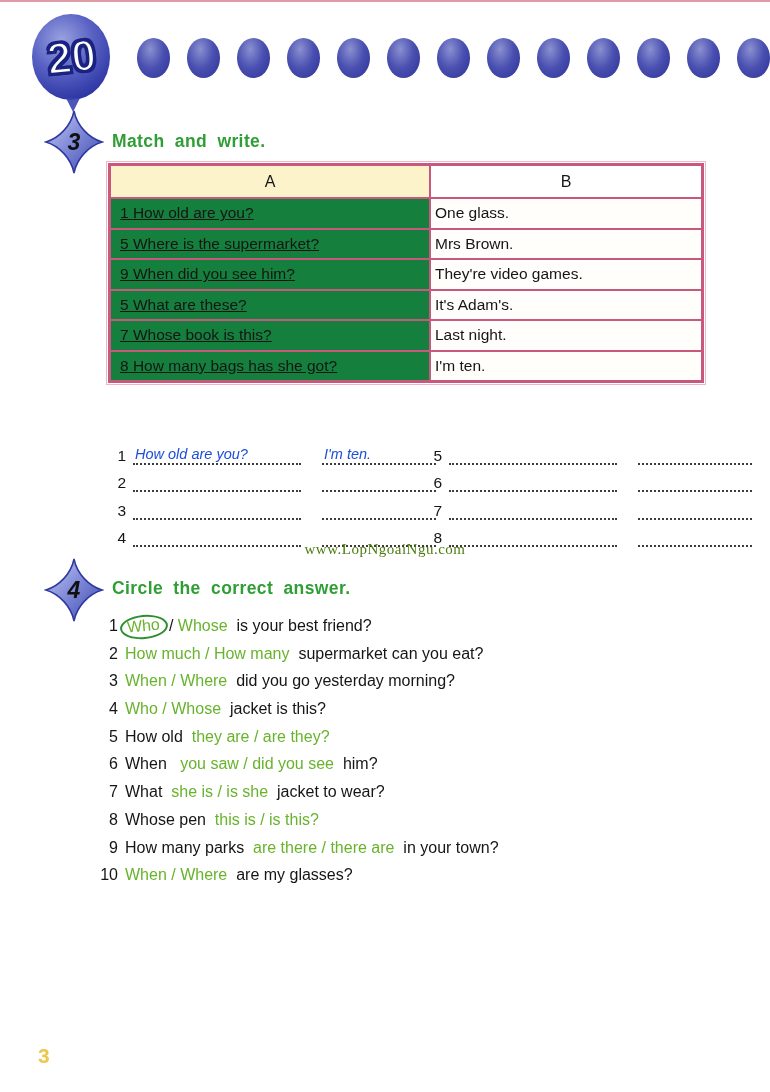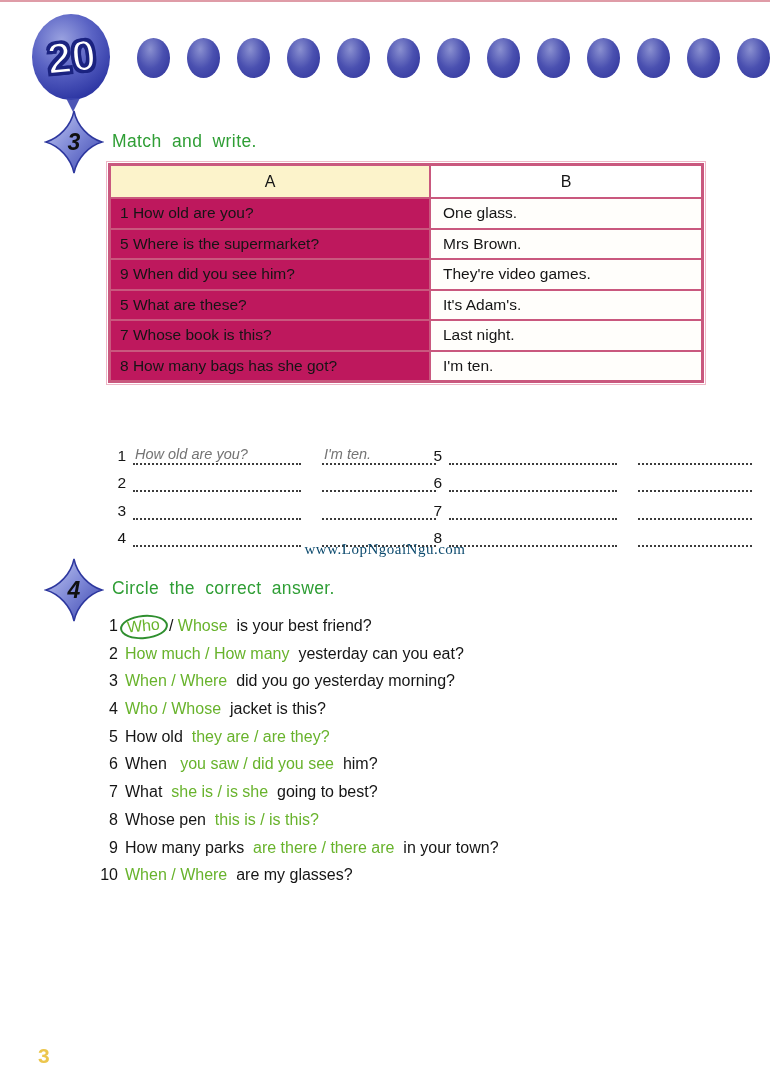--- a/index.html
+++ b/index.html
@@ -18,48 +18,48 @@
       border-left:7px solid transparent;border-right:7px solid transparent;border-top:14px solid #3a44ad;opacity:.9;}
   .dots{position:absolute;left:137px;top:38px;display:flex;gap:17px;}
   .dot{width:33px;height:40px;border-radius:50%;
       background:radial-gradient(ellipse at 40% 28%,#8a90d0 0%,#4a50b0 48%,#2c3198 100%);}
 
   
   .star-wrap{position:absolute;width:60px;height:64px;}
   .star-wrap svg{position:absolute;left:0;top:0;}
   .star-num{position:absolute;left:0;top:0;width:60px;height:64px;display:flex;align-items:center;justify-content:center;
       font-weight:bold;font-style:italic;font-size:23px;color:#101010;}
-  .ex-title{position:absolute;left:112px;font-size:17.5px;font-weight:normal;color:#2f9e35;
+  .ex-title{position:absolute;left:112px;font-size:17.5px;font-weight:bold;color:#2f9e35;
       letter-spacing:.4px;word-spacing:5px;}
 
   
   .match-table{position:absolute;left:108px;top:163px;border-collapse:collapse;
       outline:1px solid #eeb7c7;outline-offset:1px;}
   .match-table th,.match-table td{border:2px solid #c9587e;font-weight:normal;}
   .match-table{border:3px solid #c9587e;}
   .match-table th{height:29px;font-size:16px;text-align:center;}
   .th-a{background:#fcf3cb;width:316px;}
   .th-b{background:#ffffff;width:268px;}
   .match-table td{height:26.5px;font-size:15.5px;}
-  td.colA{background:#be185d;padding-left:9px;}
-  td.colB{background:#fffefb;padding-left:12px;}
+  td.colA{background:#15803d;padding-left:9px;text-decoration:underline;}
+  td.colB{background:#fffefb;padding-left:4px;}
 
   
   .ans-col{position:absolute;top:437px;}
   .ans-left{left:112px;}
   .ans-right{left:428px;}
   .ans-row{display:flex;align-items:flex-end;height:27.5px;}
   .ans-num{width:14px;text-align:right;font-size:15.5px;line-height:19px;}
   .dotline{display:inline-block;border-bottom:2px dotted #3c3c3c;height:18px;position:relative;}
   .dotline.l1{width:168px;margin-left:7px;}
   .dotline.l2{width:114px;margin-left:21px;}
-  .hand{position:absolute;left:2px;bottom:1px;color:#737373;font-size:14.5px;font-style:italic;white-space:nowrap;}
+  .hand{position:absolute;left:2px;bottom:1px;color:#1d4ed8;font-size:14.5px;font-style:italic;white-space:nowrap;}
 
   .watermark{position:absolute;left:0;top:541px;width:770px;text-align:center;
-      font-family:"Liberation Serif","DejaVu Serif",serif;font-size:15px;color:#0c4a6e;letter-spacing:.5px;}
+      font-family:"Liberation Serif","DejaVu Serif",serif;font-size:15px;color:#4d7c0f;letter-spacing:.5px;}
 
   
   .items{position:absolute;left:94px;top:617px;}
   .item{display:flex;align-items:baseline;height:27.7px;font-size:16px;}
   .item-num{width:24px;text-align:right;margin-right:7px;flex:none;}
   .seg{white-space:pre;}
   .seg.green{color:#68b32c;}
   .seg.circled{display:inline-block;border:2.5px solid #2f8f2f;border-radius:50%;
       padding:0 6px 2px 5px;margin:-3px 1px -3px -5px;transform:rotate(-5deg);}
 
@@ -207,21 +207,21 @@
       <div class="item">
         <span class="item-num">1</span>
         <span class="seg green circled">Who</span>
         <span class="seg">/ </span>
         <span class="seg green">Whose</span>
         <span class="seg">  is your best friend?</span>
       </div>
       <div class="item">
         <span class="item-num">2</span>
         <span class="seg green">How much / How many</span>
-        <span class="seg">  yesterday can you eat?</span>
+        <span class="seg">  supermarket can you eat?</span>
       </div>
       <div class="item">
         <span class="item-num">3</span>
         <span class="seg green">When / Where</span>
         <span class="seg">  did you go yesterday morning?</span>
       </div>
       <div class="item">
         <span class="item-num">4</span>
         <span class="seg green">Who / Whose</span>
         <span class="seg">  jacket is this?</span>
@@ -234,21 +234,21 @@
       <div class="item">
         <span class="item-num">6</span>
         <span class="seg">When   </span>
         <span class="seg green">you saw / did you see</span>
         <span class="seg">  him?</span>
       </div>
       <div class="item">
         <span class="item-num">7</span>
         <span class="seg">What  </span>
         <span class="seg green">she is / is she</span>
-        <span class="seg">  going to best?</span>
+        <span class="seg">  jacket to wear?</span>
       </div>
       <div class="item">
         <span class="item-num">8</span>
         <span class="seg">Whose pen  </span>
         <span class="seg green">this is / is this?</span>
       </div>
       <div class="item">
         <span class="item-num">9</span>
         <span class="seg">How many parks  </span>
         <span class="seg green">are there / there are</span>

